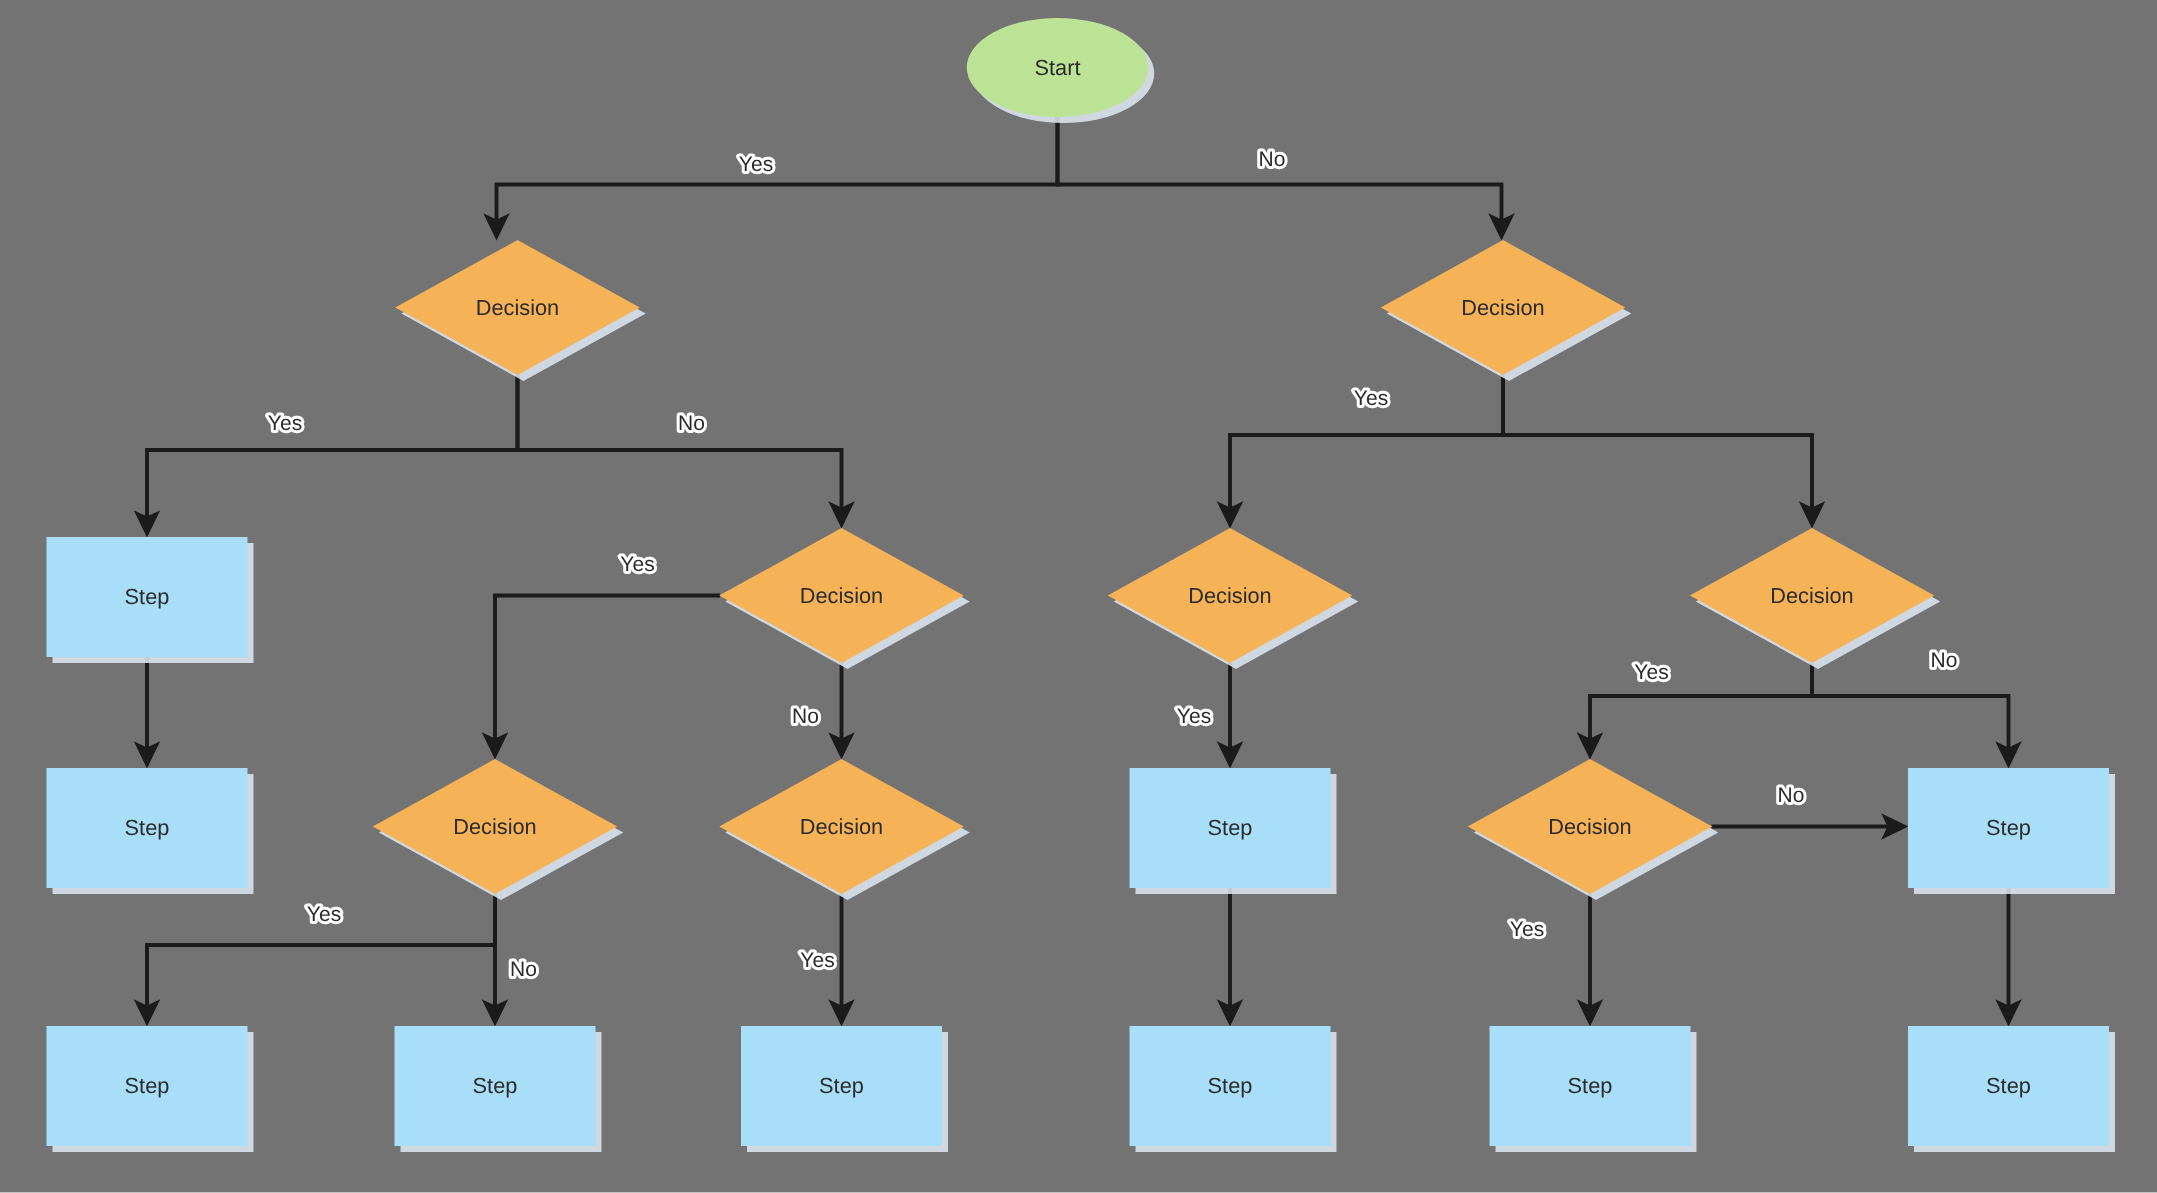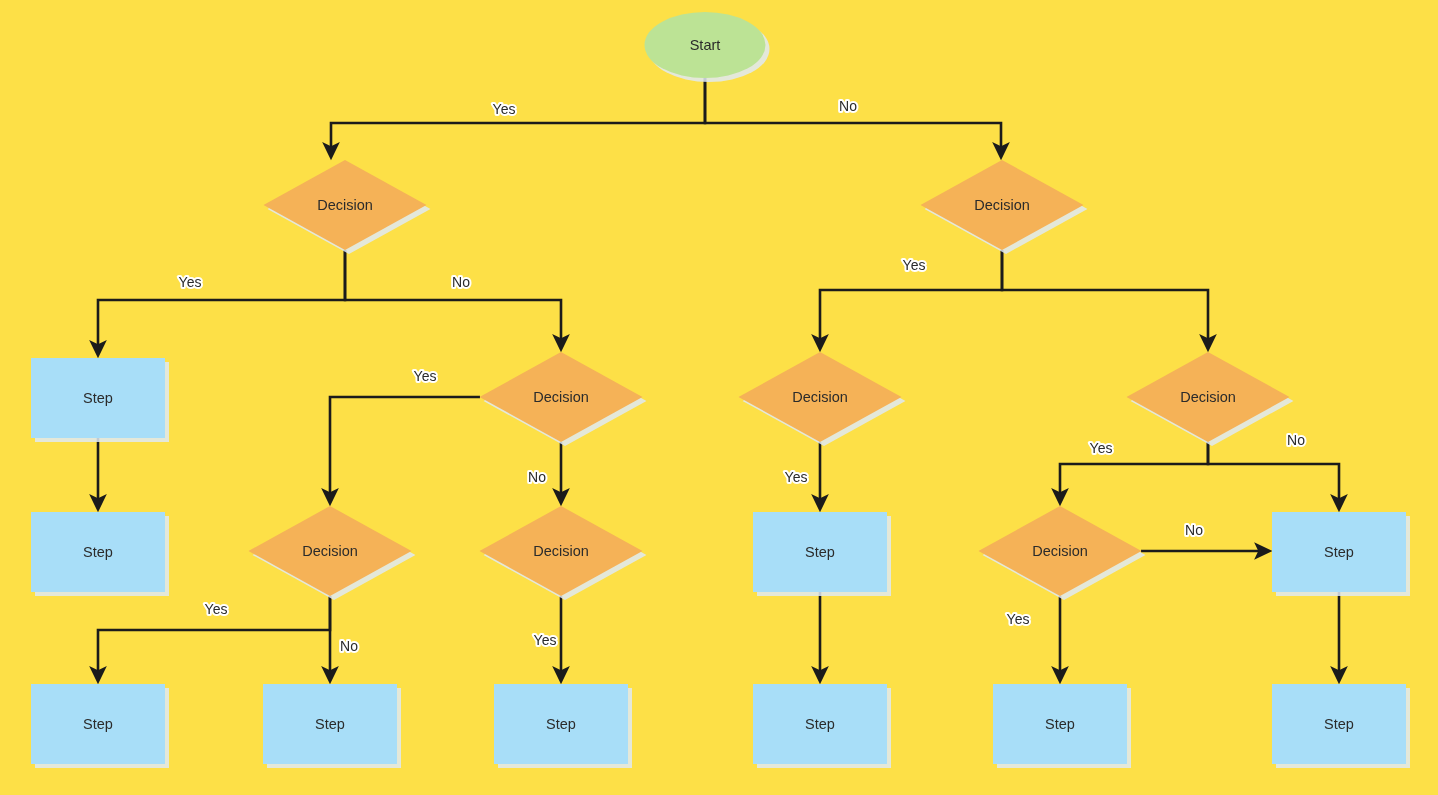--- a/index.html
+++ b/index.html
@@ -11,21 +11,21 @@
   body {
     width: 1438px;
     height: 795px;
     overflow: hidden;
     font-family: "Liberation Sans", sans-serif;
   }
   #flow-root {
     position: relative;
     width: 1438px;
     height: 795px;
-    background: #fde047;
+    background: #737373;
   }
   svg#flow-svg {
     position: absolute;
     left: 0;
     top: 0;
     width: 1438px;
     height: 795px;
     display: block;
   }
   .node-label {

